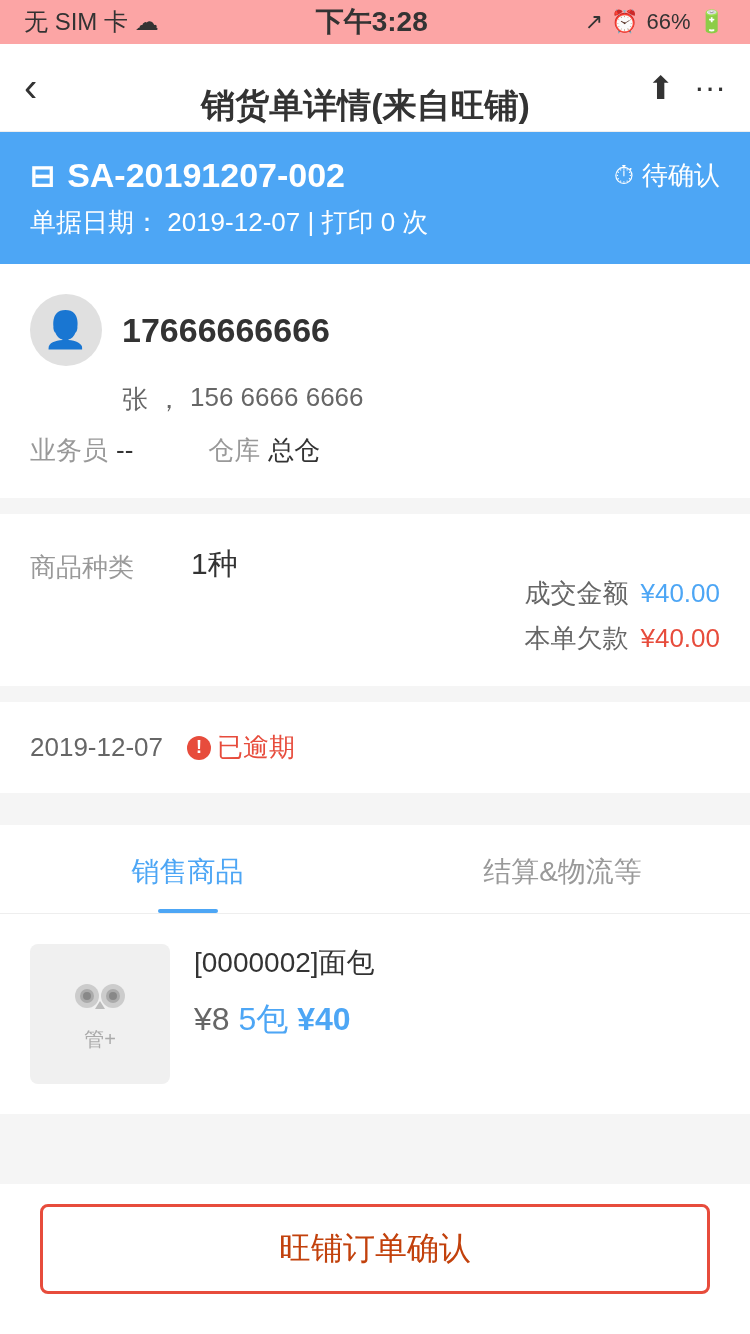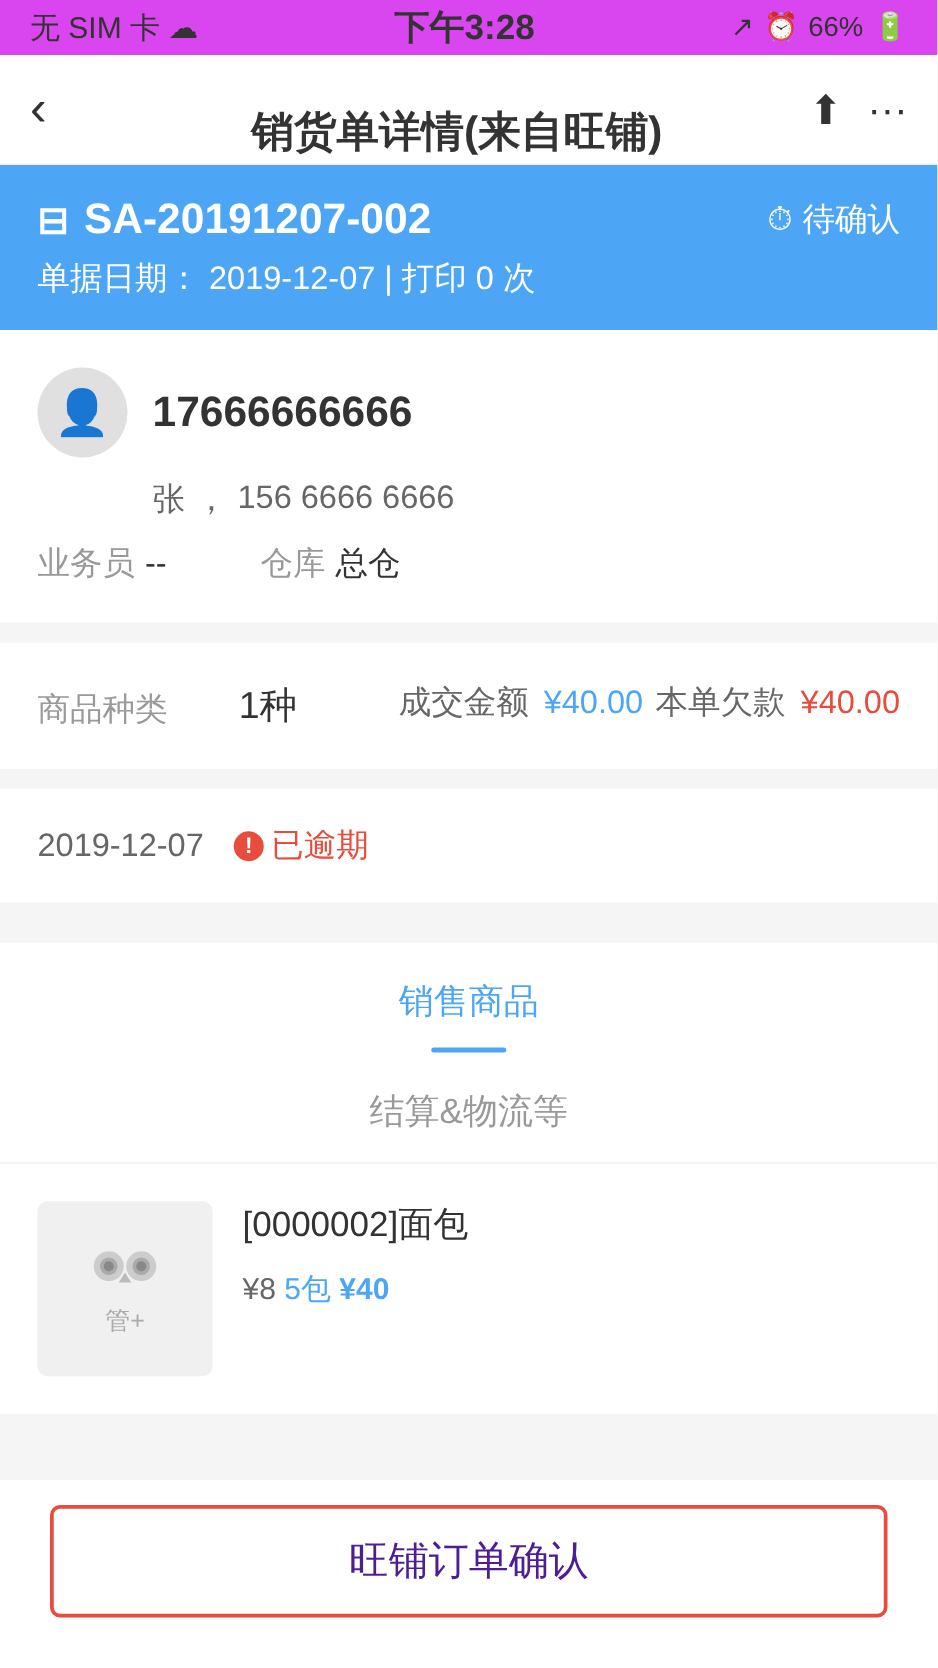--- a/index.html
+++ b/index.html
@@ -9,21 +9,21 @@
       min-height: 1334px;
       font-family: -apple-system, 'PingFang SC', 'Helvetica Neue', sans-serif;
       background: #f5f5f5;
       font-size: 28px;
       color: #333;
     }
 
     
     .status-bar {
       height: 44px;
-      background: #d946ef;
+      background: #fca5a5;
       display: flex;
       align-items: center;
       justify-content: space-between;
       padding: 0 24px;
       font-size: 24px;
       font-weight: 500;
     }
     .status-left { display: flex; align-items: center; gap: 10px; }
     .status-center { font-size: 28px; font-weight: 600; }
     .status-right { display: flex; align-items: center; gap: 8px; font-size: 22px; }
@@ -163,23 +163,24 @@
     }
     .summary-left {
       display: flex;
       align-items: flex-end;
       gap: 16px;
     }
     .summary-label { font-size: 26px; color: #999; }
     .summary-value { font-size: 30px; color: #333; margin-left: 41px; }
     .summary-right {
       display: flex;
-      flex-direction: row;
+      flex-direction: column;
       align-items: flex-end;
       gap: 10px;
+      margin-top: 32px;
     }
     .summary-row {
       display: flex;
       align-items: center;
       gap: 12px;
       font-size: 26px;
     }
     .summary-row-label { color: #666; }
     .amount-blue { color: #4da6f5; }
     .amount-red { color: #e74c3c; }
@@ -218,21 +219,20 @@
     }
 
     
     .tabs-section {
       background: #fff;
       margin-bottom: 0;
     }
     .tabs-row {
       display: flex;
       border-bottom: 1px solid #eee;
-      flex-direction: column;
     }
     .tab {
       flex: 1;
       text-align: center;
       padding: 28px 0 22px;
       font-size: 28px;
       color: #999;
       cursor: pointer;
       position: relative;
     }
@@ -280,21 +280,21 @@
       flex-direction: column;
       align-items: center;
     }
     .product-info { flex: 1; }
     .product-name {
       font-size: 28px;
       color: #333;
       margin-bottom: 16px;
     }
     .product-price-row {
-      font-size: 24px;
+      font-size: 32px;
       color: #666;
     }
     .price-highlight { color: #4da6f5; }
     .price-total { color: #4da6f5; font-weight: 600; }
 
     
     .footer-area {
       background: #f5f5f5;
       flex: 1;
       min-height: 200px;
@@ -308,21 +308,21 @@
       width: 750px;
       padding: 20px 40px 40px;
       background: #fff;
     }
     .confirm-button {
       width: 100%;
       height: 90px;
       border: 3px solid #e74c3c;
       border-radius: 8px;
       background: #fff;
-      color: #4c1d95;
+      color: #c2410c;
       font-size: 32px;
       font-weight: 500;
       cursor: pointer;
       display: flex;
       align-items: center;
       justify-content: center;
     }
 
     .divider {
       height: 16px;

